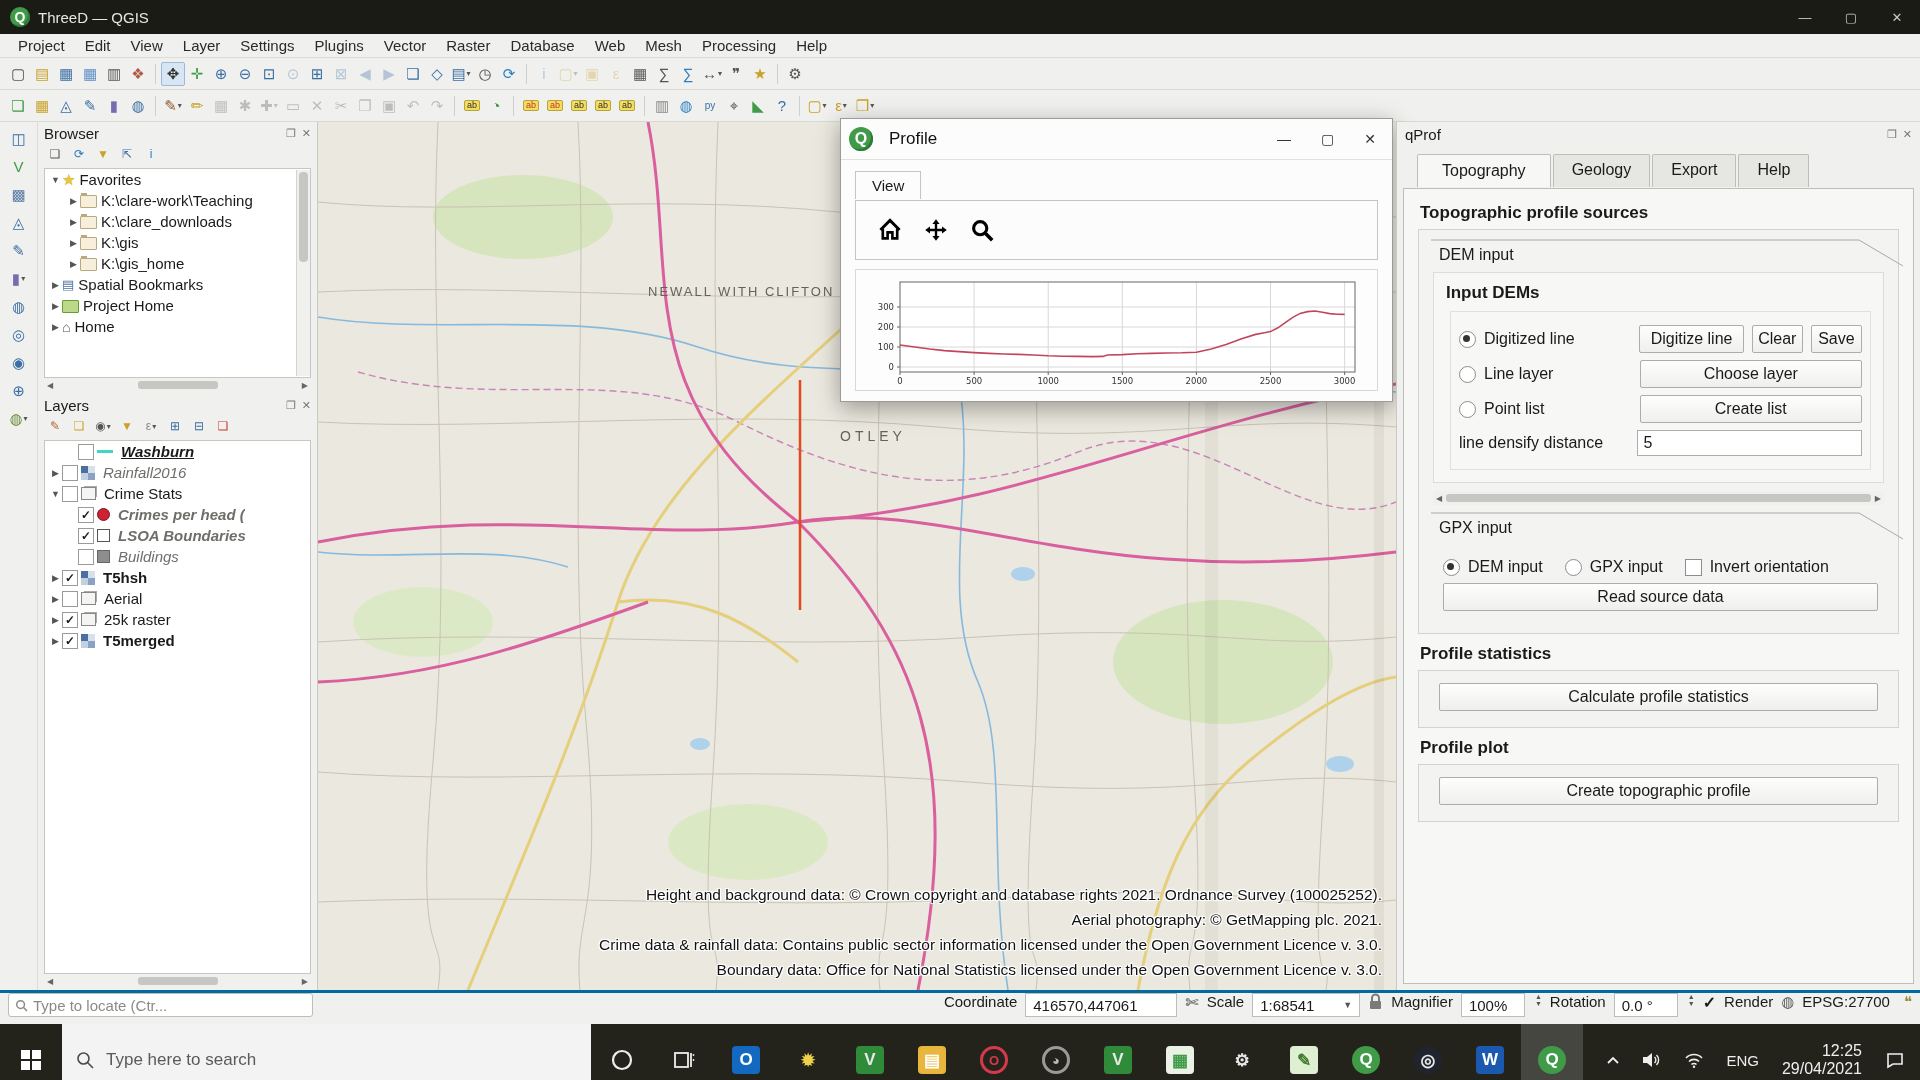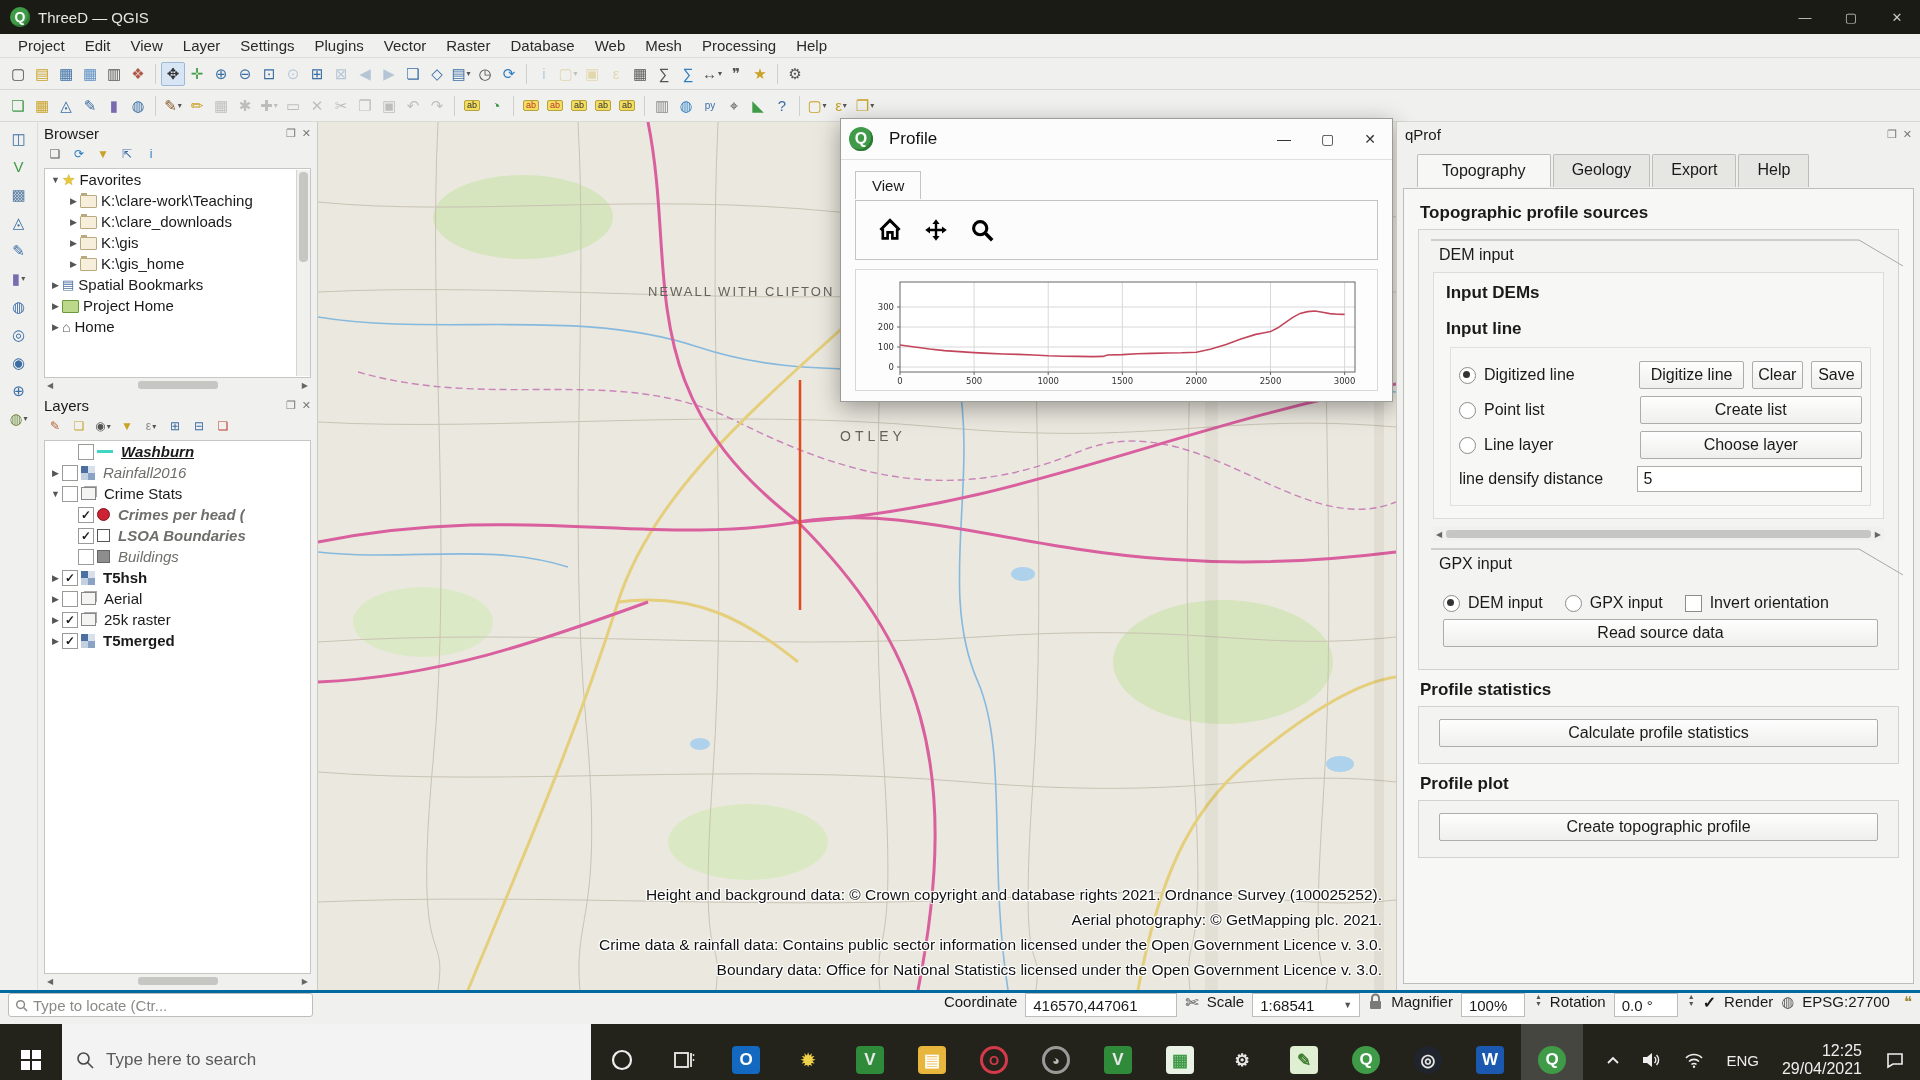--- a/index.html
+++ b/index.html
@@ -783,38 +783,37 @@
         <div class="grouptab">
           <svg width="478" height="30" viewBox="0 0 478 30">
               <path d="M2,2 H430 L474,28" stroke="#a8a8a4" stroke-width="1" fill="none"></path>
             </svg>
           <span class="gt-label">DEM input</span>
         </div>
 
         <div class="qp-inner">
           <div class="qp-h2">Input DEMs</div>
 
-          <div class="qp-h2" style="margin-top:16px;">Input line</div>
           <div style="border:1px solid #e0e0dc;padding:6px 8px;margin-left:4px;">
             <div class="formrow">
               <span class="radio sel"></span>
               <span class="rlabel" style="width:150px;">Digitized line</span>
               <div class="btn" style="width:106px;">Digitize line</div>
               <div class="btn" style="width:52px;">Clear</div>
               <div class="btn" style="width:52px;">Save</div>
             </div>
             <div class="formrow">
               <span class="radio"></span>
-              <span class="rlabel" style="width:150px;">Point list</span>
-              <div class="btn" style="width:226px;">Create list</div>
+              <span class="rlabel" style="width:150px;">Line layer</span>
+              <div class="btn" style="width:226px;">Choose layer</div>
             </div>
             <div class="formrow">
               <span class="radio"></span>
-              <span class="rlabel" style="width:150px;">Line layer</span>
-              <div class="btn" style="width:226px;">Choose layer</div>
+              <span class="rlabel" style="width:150px;">Point list</span>
+              <div class="btn" style="width:226px;">Create list</div>
             </div>
             <div class="formrow">
               <span class="rlabel" style="width:170px;">line densify distance</span>
               <div class="txt" style="width:226px;">5</div>
             </div>
           </div>
         </div>
 
         <div class="hsb" style="position:relative;left:0;right:0;margin:4px 4px 6px;">
           <span>◀</span>

